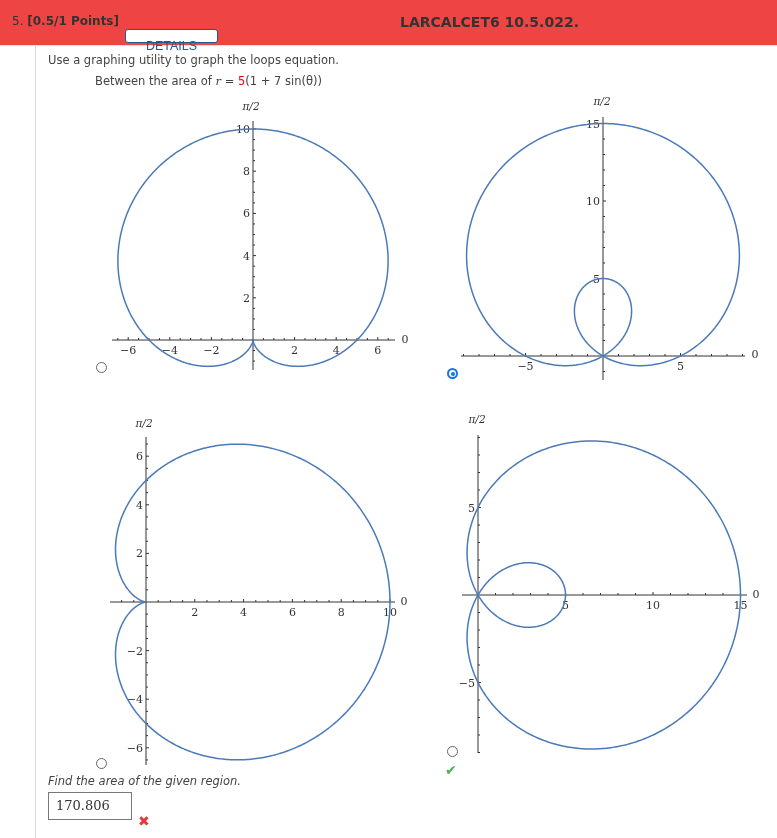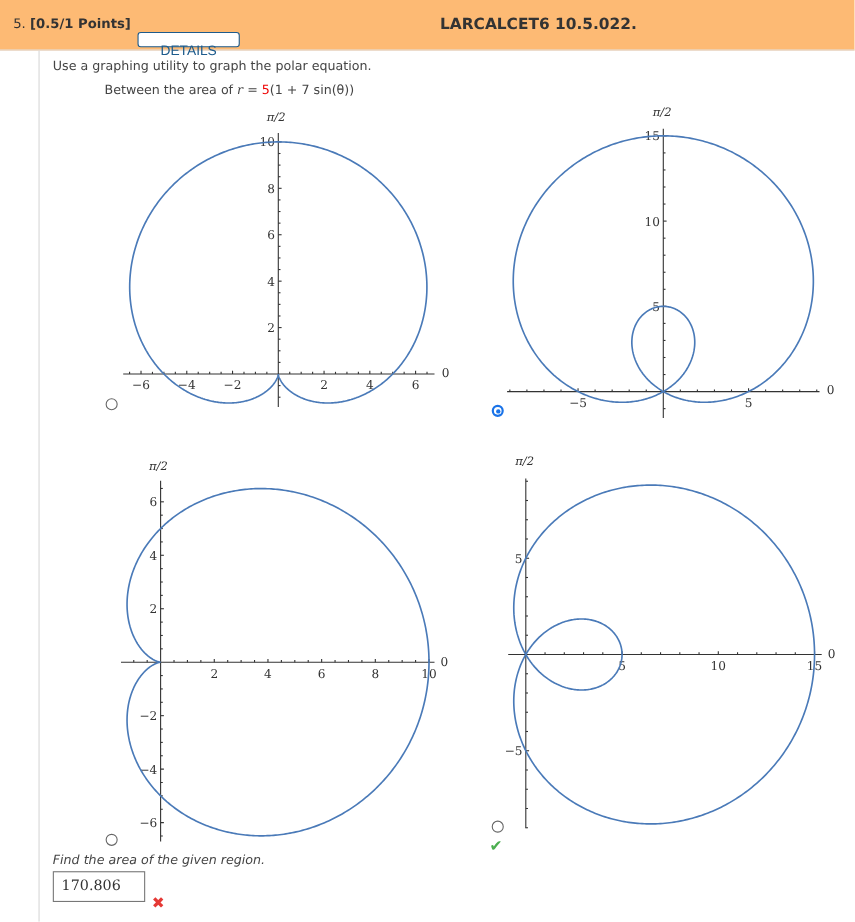--- a/index.html
+++ b/index.html
@@ -1,17 +1,17 @@
 <!DOCTYPE html>
 <html><head>
 <meta charset="utf-8">
 <style>
   html,body{margin:0;padding:0;background:#fff;}
   body{width:777px;height:838px;position:relative;overflow:hidden;font-family:"DejaVu Sans","Liberation Sans",sans-serif;color:#333;}
-  .header{position:absolute;left:0;top:0;width:777px;height:45px;background:#fdba74;border-bottom:1px solid #e2e2e2;}
+  .header{position:absolute;left:0;top:0;width:777px;height:45px;background:#ef4444;border-bottom:1px solid #e2e2e2;}
   .qnum{position:absolute;left:12px;top:14px;font-size:12px;color:#333;}
   .qnum b{font-weight:bold;}
   .btn{position:absolute;top:5px;height:14px;border:1px solid #1d5b8c;border-radius:3px;background:#fff;color:#1d5b8c;font-size:12.5px;line-height:31px;text-align:center;box-sizing:border-box;margin-top:24px;}
   .btn-details{left:125px;width:93px;}
   .btn-prev{left:208px;width:175px;}
   .ref{position:absolute;left:400px;top:14px;font-size:14px;font-weight:bold;color:#333;}
   .leftbar{position:absolute;left:35px;top:46px;width:1px;height:792px;background:#d8d8d8;}
   .prompt{position:absolute;left:48px;top:53px;font-size:11.5px;color:#444;}
   .eq{position:absolute;left:95px;top:74px;font-size:11.5px;color:#444;}
   .eq .red{color:#e00;}
@@ -29,21 +29,21 @@
 <body>
 
 <div class="header">
   <span class="qnum"><span>5.</span> <b>[0.5/1 Points]</b></span>
   <button class="btn btn-details">DETAILS</button>
   <span class="ref">LARCALCET6 10.5.022.</span>
 </div>
 
 <div class="leftbar"></div>
 
-<div class="prompt">Use a graphing utility to graph the polar equation.</div>
+<div class="prompt">Use a graphing utility to graph the loops equation.</div>
 <div class="eq">
   <span>Between the area of </span><i>r</i><span> = </span><span class="red">5</span><span>(1 + 7 sin(θ))</span>
 </div>
 
 <svg class="graph" id="graphs" width="777" height="838">
     <g>
       <line x1="112" y1="340" x2="395" y2="340" stroke="#333333" stroke-width="1"></line>
       <line x1="253" y1="121" x2="253" y2="370" stroke="#333333" stroke-width="1"></line>
       <line x1="117.79999999999998" y1="338" x2="117.79999999999998" y2="340" stroke="#333333" stroke-width="1"></line>
       <line x1="128.2" y1="337" x2="128.2" y2="340" stroke="#333333" stroke-width="1"></line>

